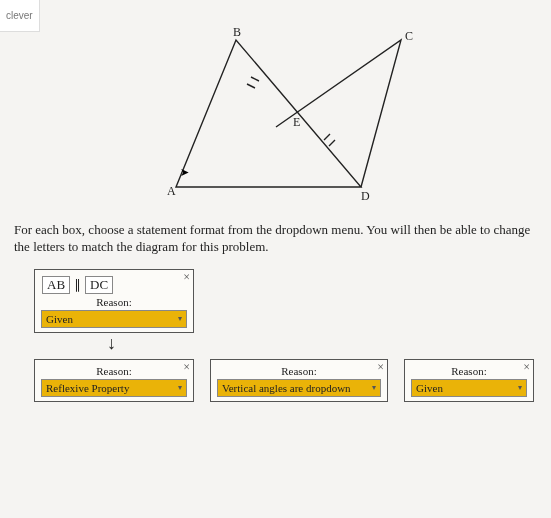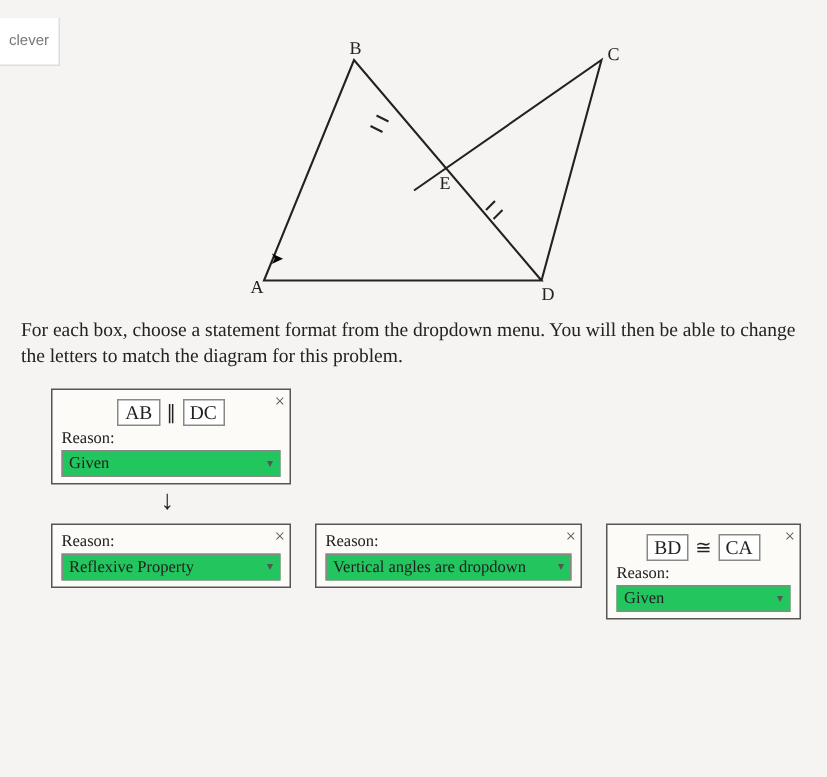--- a/index.html
+++ b/index.html
@@ -1,35 +1,35 @@
 <!DOCTYPE html>
 <html><head>
 <meta charset="utf-8">
 <style>
   html,body{margin:0;padding:0;width:551px;height:518px;overflow:hidden;
     font-family:"Times New Roman",serif;background:#f5f4f2;color:#222;
     box-sizing:border-box}
   *{box-sizing:border-box}
-  .tab{position:absolute;top:12px;left:0;font:10px Arial,sans-serif;color:#777;
+  .tab{position:absolute;top:0;left:0;font:10px Arial,sans-serif;color:#777;
     padding:10px 6px;background:#fff;border:1px solid #ddd;border-top:none;
     border-left:none}
   .page{position:absolute;top:14px;left:0;right:0;bottom:0;padding:8px 14px}
   svg.diagram{display:block;margin:0 auto}
-  .instr{font-size:13px;line-height:1.3;margin-top:0}
+  .instr{font-size:13px;line-height:1.3;margin-top:10px}
   .cards{position:relative;margin-top:8px}
   .card{position:absolute;border:1px solid #555;background:#fcfbf8;
     padding:4px 6px 4px 6px}
   .card .close{position:absolute;top:0;right:3px;font-size:12px;color:#555;
     cursor:pointer}
-  .stmt{text-align:center;font-size:13px;padding:2px 0 1px}
+  .stmt{font-size:13px;padding:2px 0 1px}
   .stmt .ovl{display:inline-block;border-top:1px solid #222;padding:0 1px}
   .stmt .box{display:inline-block;border:1px solid #888;background:#fff;
     padding:0 4px;margin:0 1px}
-  .rlabel{font-size:11px;margin-top:1px}
-  .reason{border:1px solid #888;background:#22c55e;font-size:11px;
+  .rlabel{text-align:center;font-size:11px;margin-top:1px}
+  .reason{border:1px solid #888;background:#eab308;font-size:11px;
     padding:2px 4px;margin-top:2px;position:relative;cursor:pointer}
   .reason .caret{position:absolute;right:4px;top:3px;font-size:8px;color:#555}
   .arrow{position:absolute;font-size:18px}
   .cursor{position:absolute;font-size:11px;color:#000}
 </style>
 </head>
 <body>
 
 <div class="tab">
   <span>clever</span>
@@ -88,25 +88,20 @@
       <span class="close">×</span>
       <div class="rlabel">Reason:</div>
       <div class="reason">
         <span>Vertical angles are dropdown</span>
         <span class="caret">▾</span>
       </div>
     </div>
 
     <div class="card" style="left:390px;top:90px;width:130px">
       <span class="close">×</span>
-      <div class="stmt">
-        <span class="ovl box">BD</span>
-        <span>≅</span>
-        <span class="ovl box">CA</span>
-      </div>
       <div class="rlabel">Reason:</div>
       <div class="reason">
         <span>Given</span>
         <span class="caret">▾</span>
       </div>
     </div>
 
   </div>
 </div>
 

